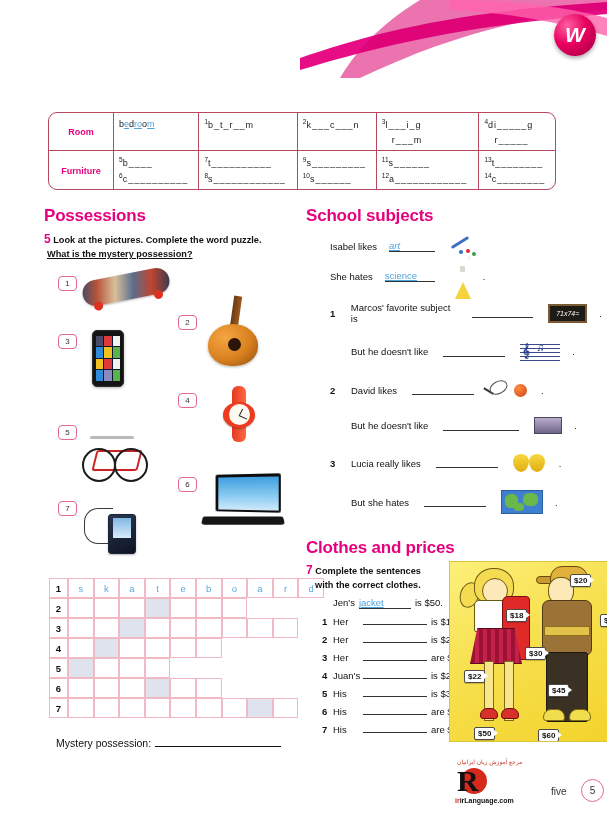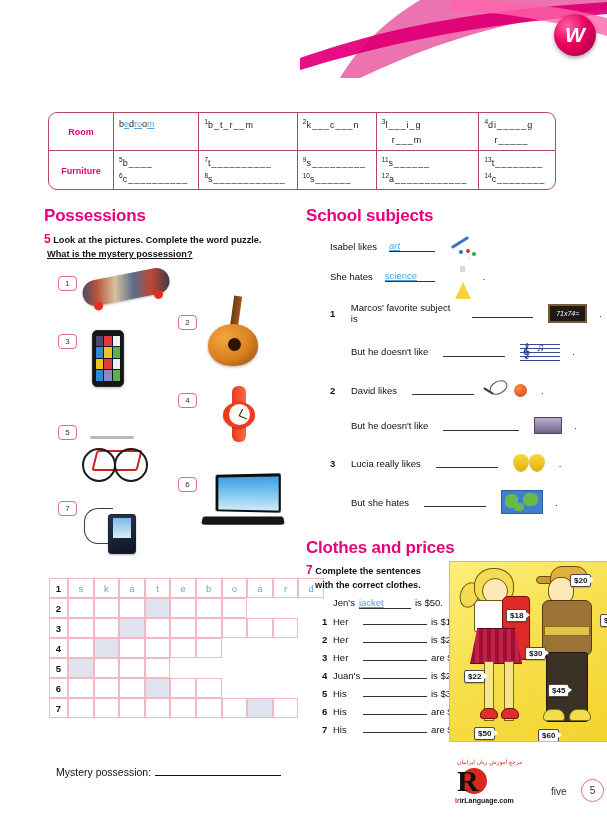--- a/index.html
+++ b/index.html
@@ -96,21 +96,21 @@
     border-right:none;border-radius:14px 0 0 14px;}
 
   
   .cw{position:absolute;left:49px;top:578px;}
   .cwrow{display:flex;height:20px;}
   .cwnum{width:19px;height:20px;display:flex;align-items:center;justify-content:center;
     font-size:9.5px;font-weight:bold;color:#111;border:.8px solid #f0b9c4;box-sizing:border-box;background:#fff;}
   .cwc{width:25.6px;height:20px;border:.8px solid #f0b9c4;box-sizing:border-box;background:#fff;
     display:flex;align-items:center;justify-content:center;font-size:9.5px;color:#5aaade;}
   .cwc.sh{background:#dfe3ee;}
-  .mystery{position:absolute;left:56px;top:766px;font-size:10.5px;color:#111;}
+  .mystery{position:absolute;left:56px;top:737px;font-size:10.5px;color:#111;}
   .mystery u{display:inline-block;width:126px;border-bottom:1.1px solid #111;margin-left:4px;}
 
   
   .school{position:absolute;left:306px;top:206px;width:296px;}
   .sline{font-size:9.5px;color:#111;margin-top:13px;display:flex;align-items:center;gap:12px;}
   .sline .n{font-weight:bold;width:9px;display:inline-block;}
   .fill{display:inline-block;border-bottom:1px solid #333;height:9px;}
   .ansb{color:#4fa3dd;text-decoration:underline;font-size:9.5px;}
 
   .ico{display:inline-block;position:relative;}

